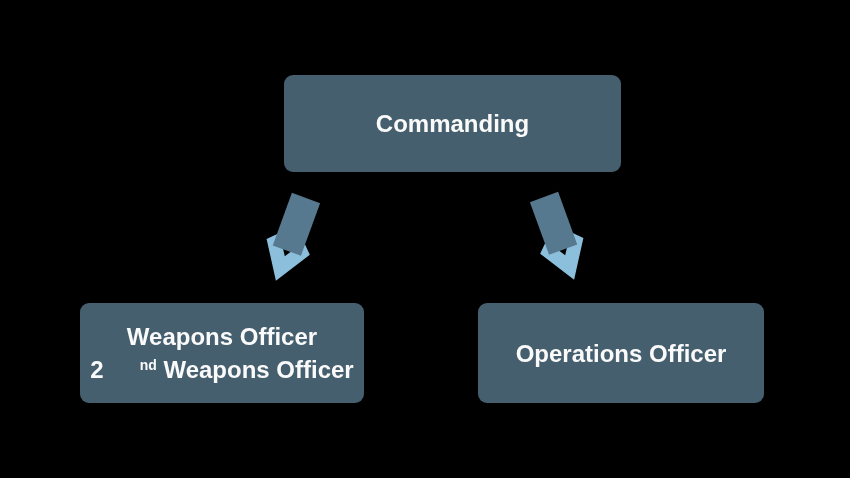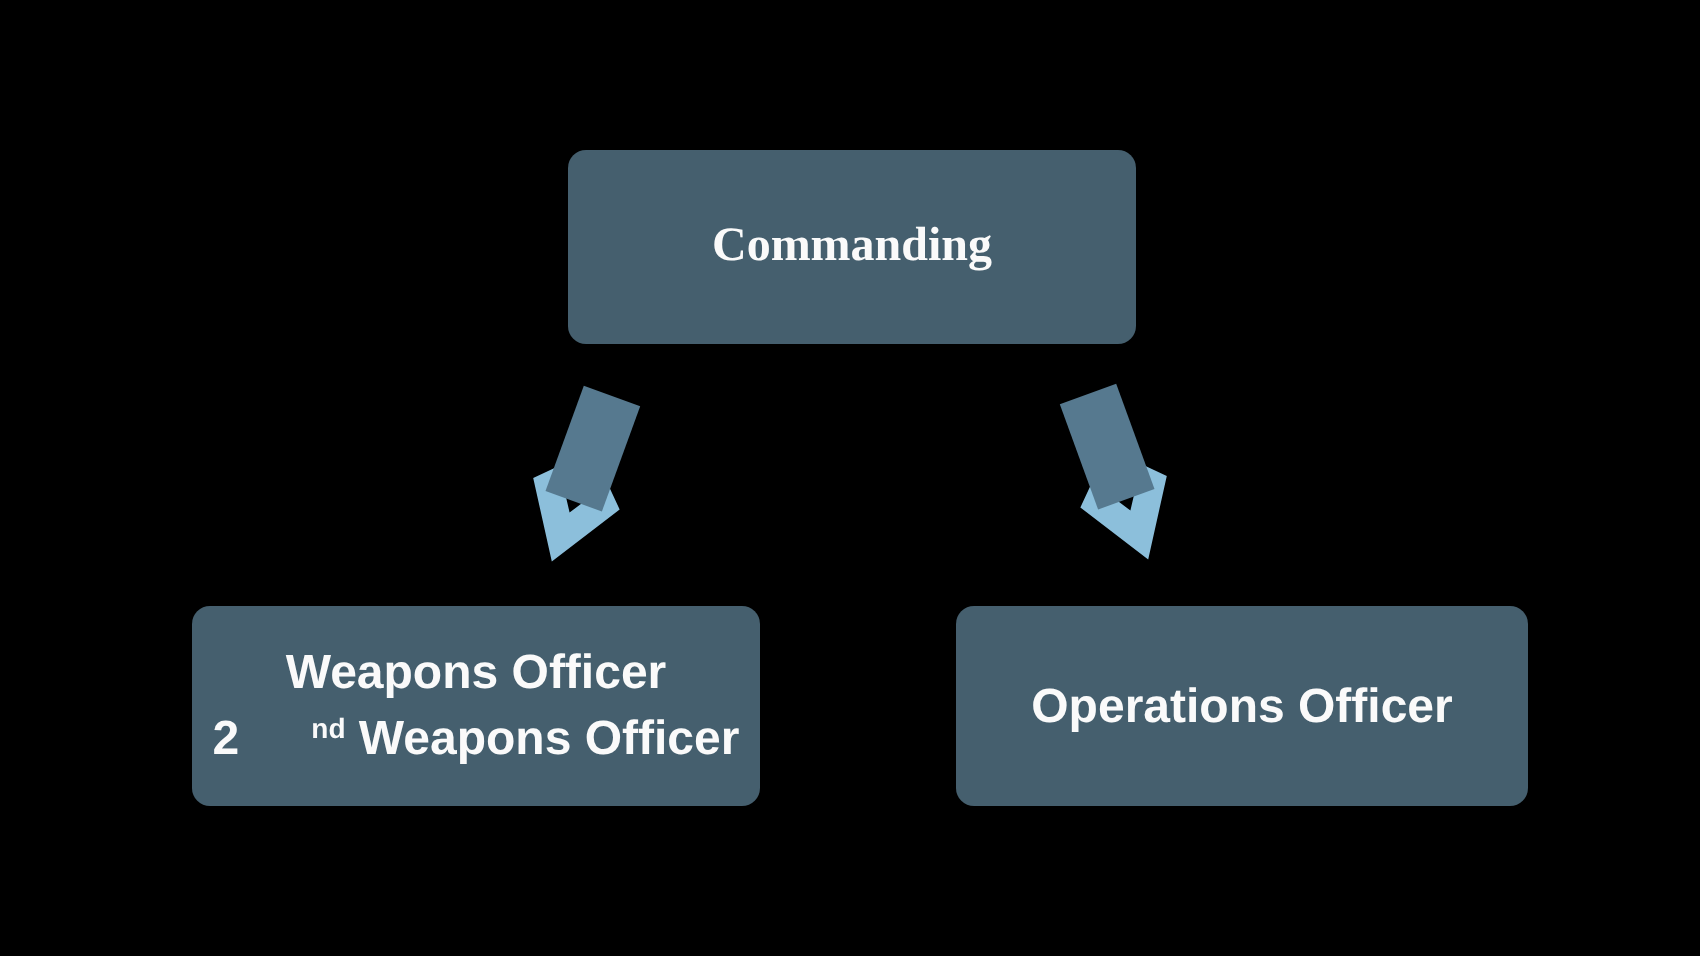--- a/index.html
+++ b/index.html
@@ -33,22 +33,22 @@
     display: flex;
     flex-direction: column;
     align-items: center;
     justify-content: center;
     color: var(--box-text, #FAFAFA);
     font-weight: 700;
     font-size: 24px;
     line-height: 33px;
     text-align: center;
   }
-  .node-top   { left: 284px; top: 75px;  width: 284px; height: 97px; font-family: Liberation Serif, serif; }
-  .node-left  { left: 96px;  top: 303px; width: 284px; height: 100px; }
+  .node-top   { left: 284px; top: 75px;  width: 337px; height: 97px; }
+  .node-left  { left: 80px;  top: 303px; width: 284px; height: 100px; }
   .node-right { left: 478px; top: 303px; width: 286px; height: 100px; gap: 44px; }
   .node .line {
     white-space: nowrap;
   }
   sup.ord {
     font-size: 14px;
     line-height: 0;
     position: relative;
     top: -8px;
     vertical-align: baseline;

